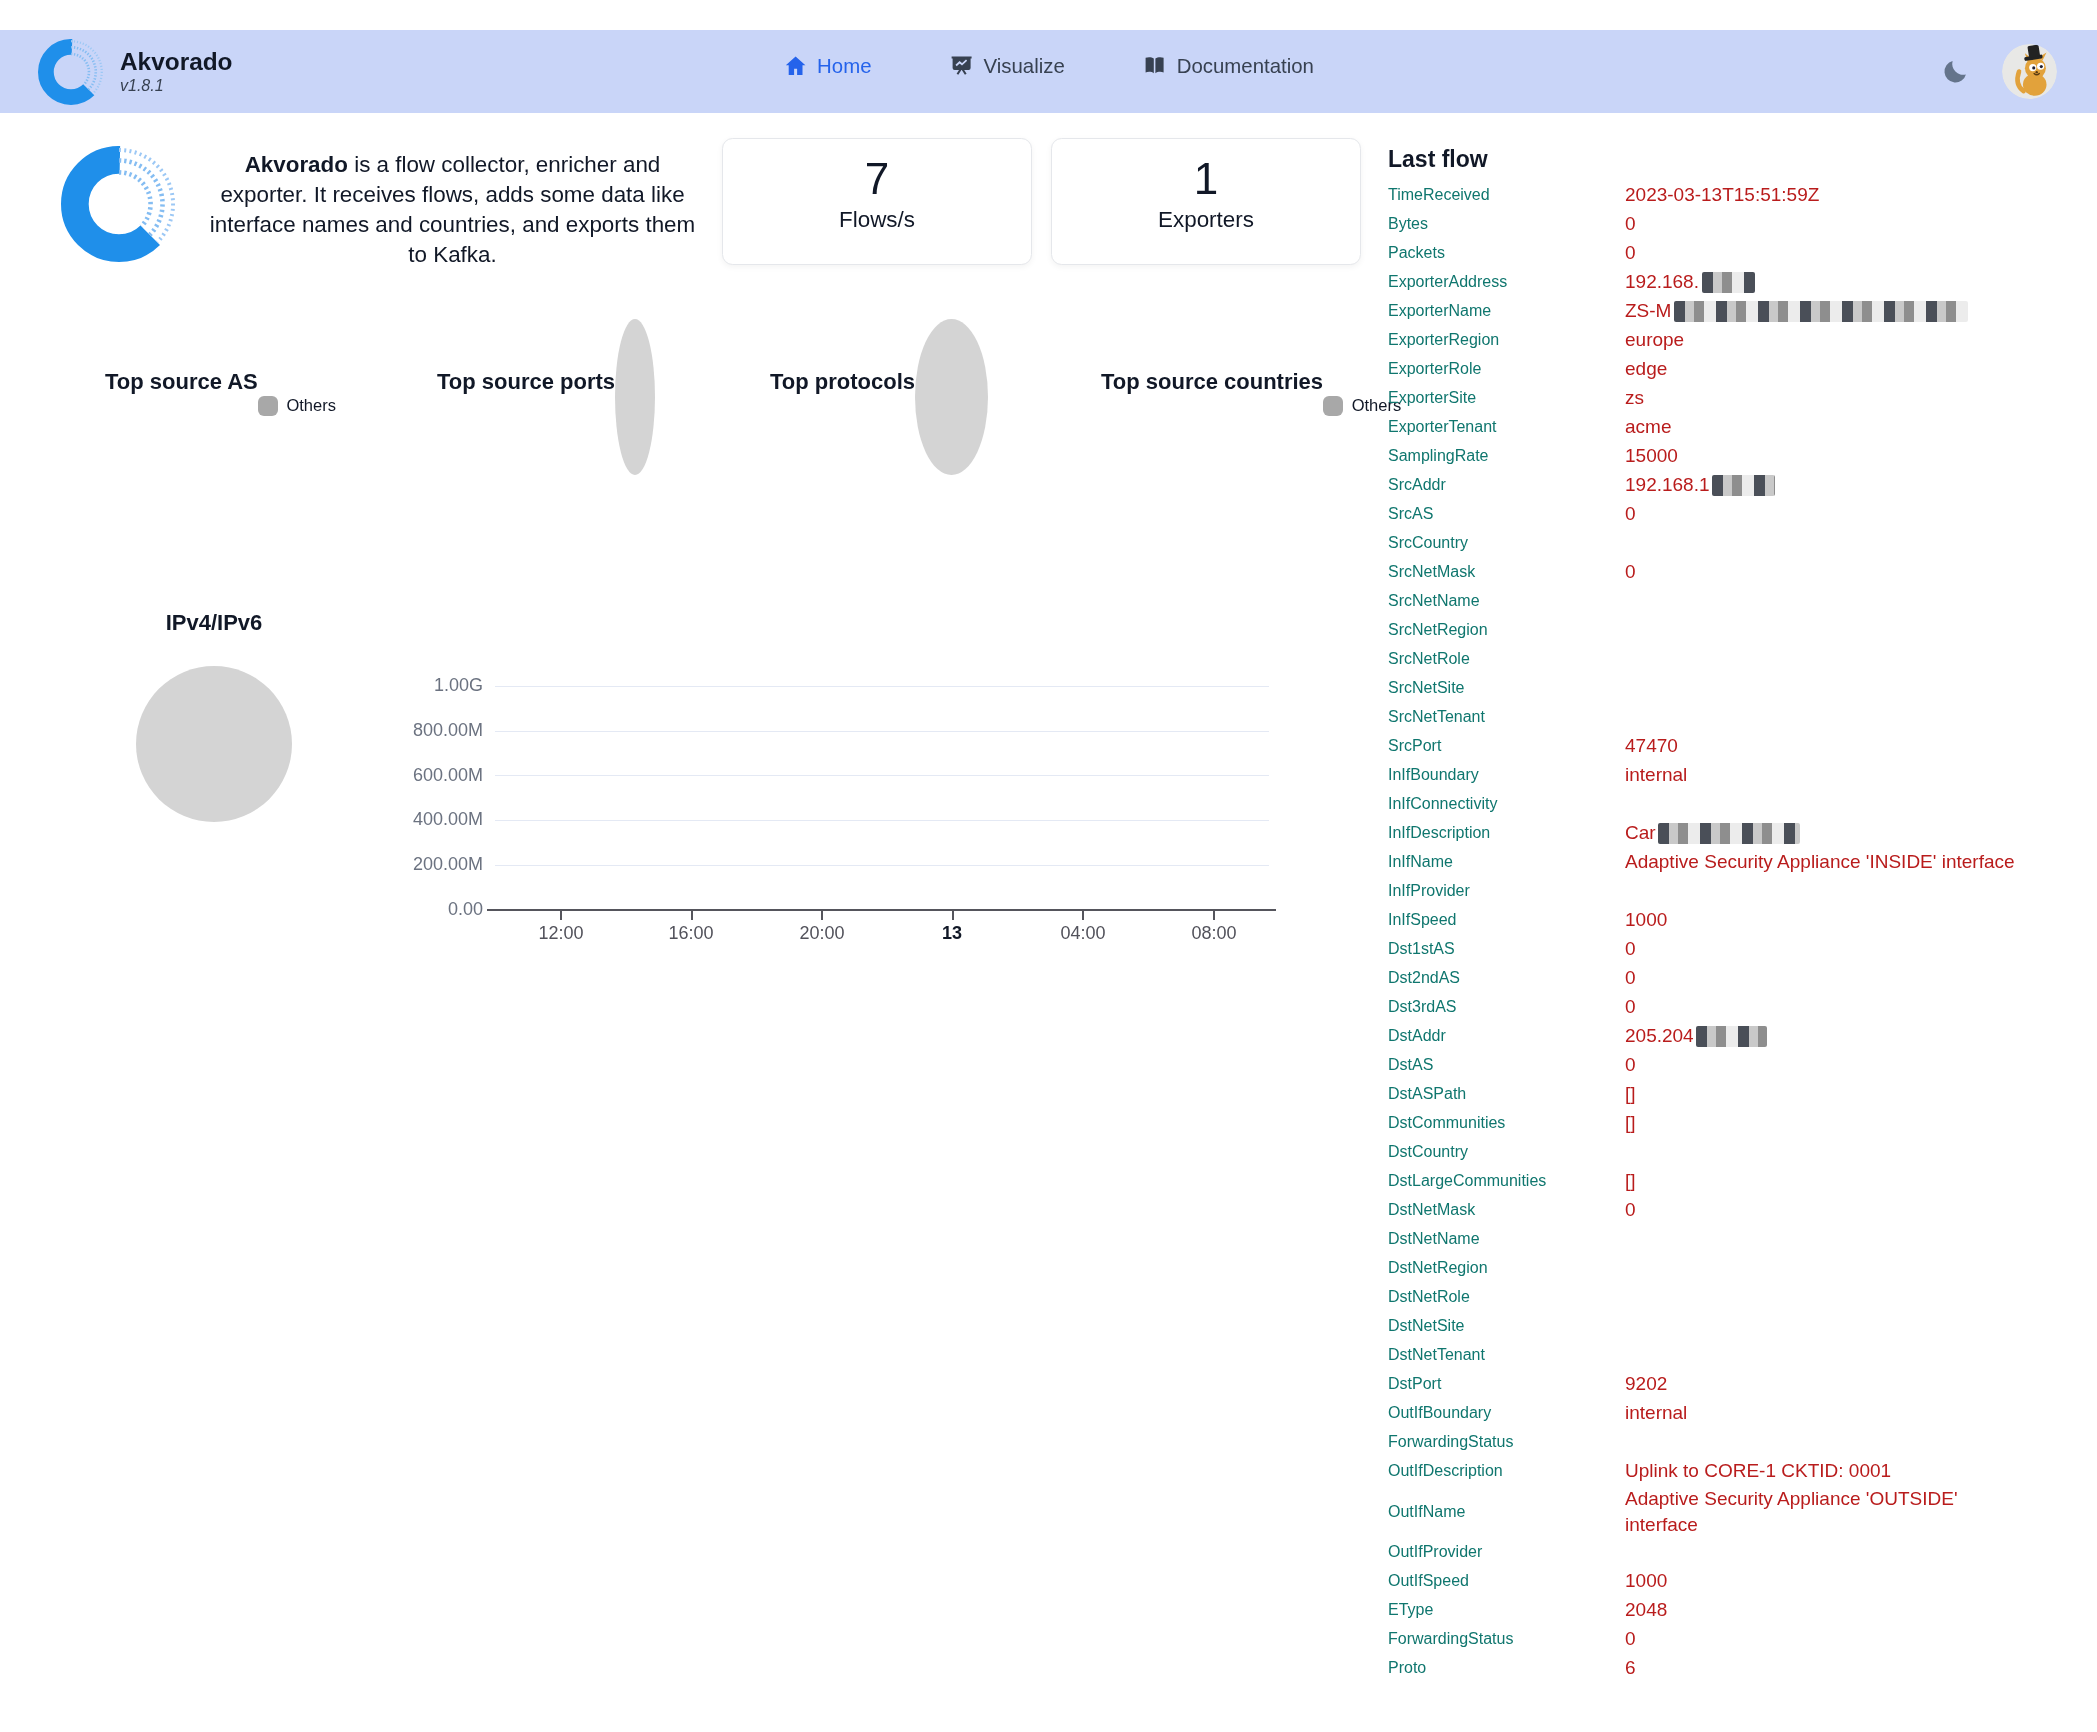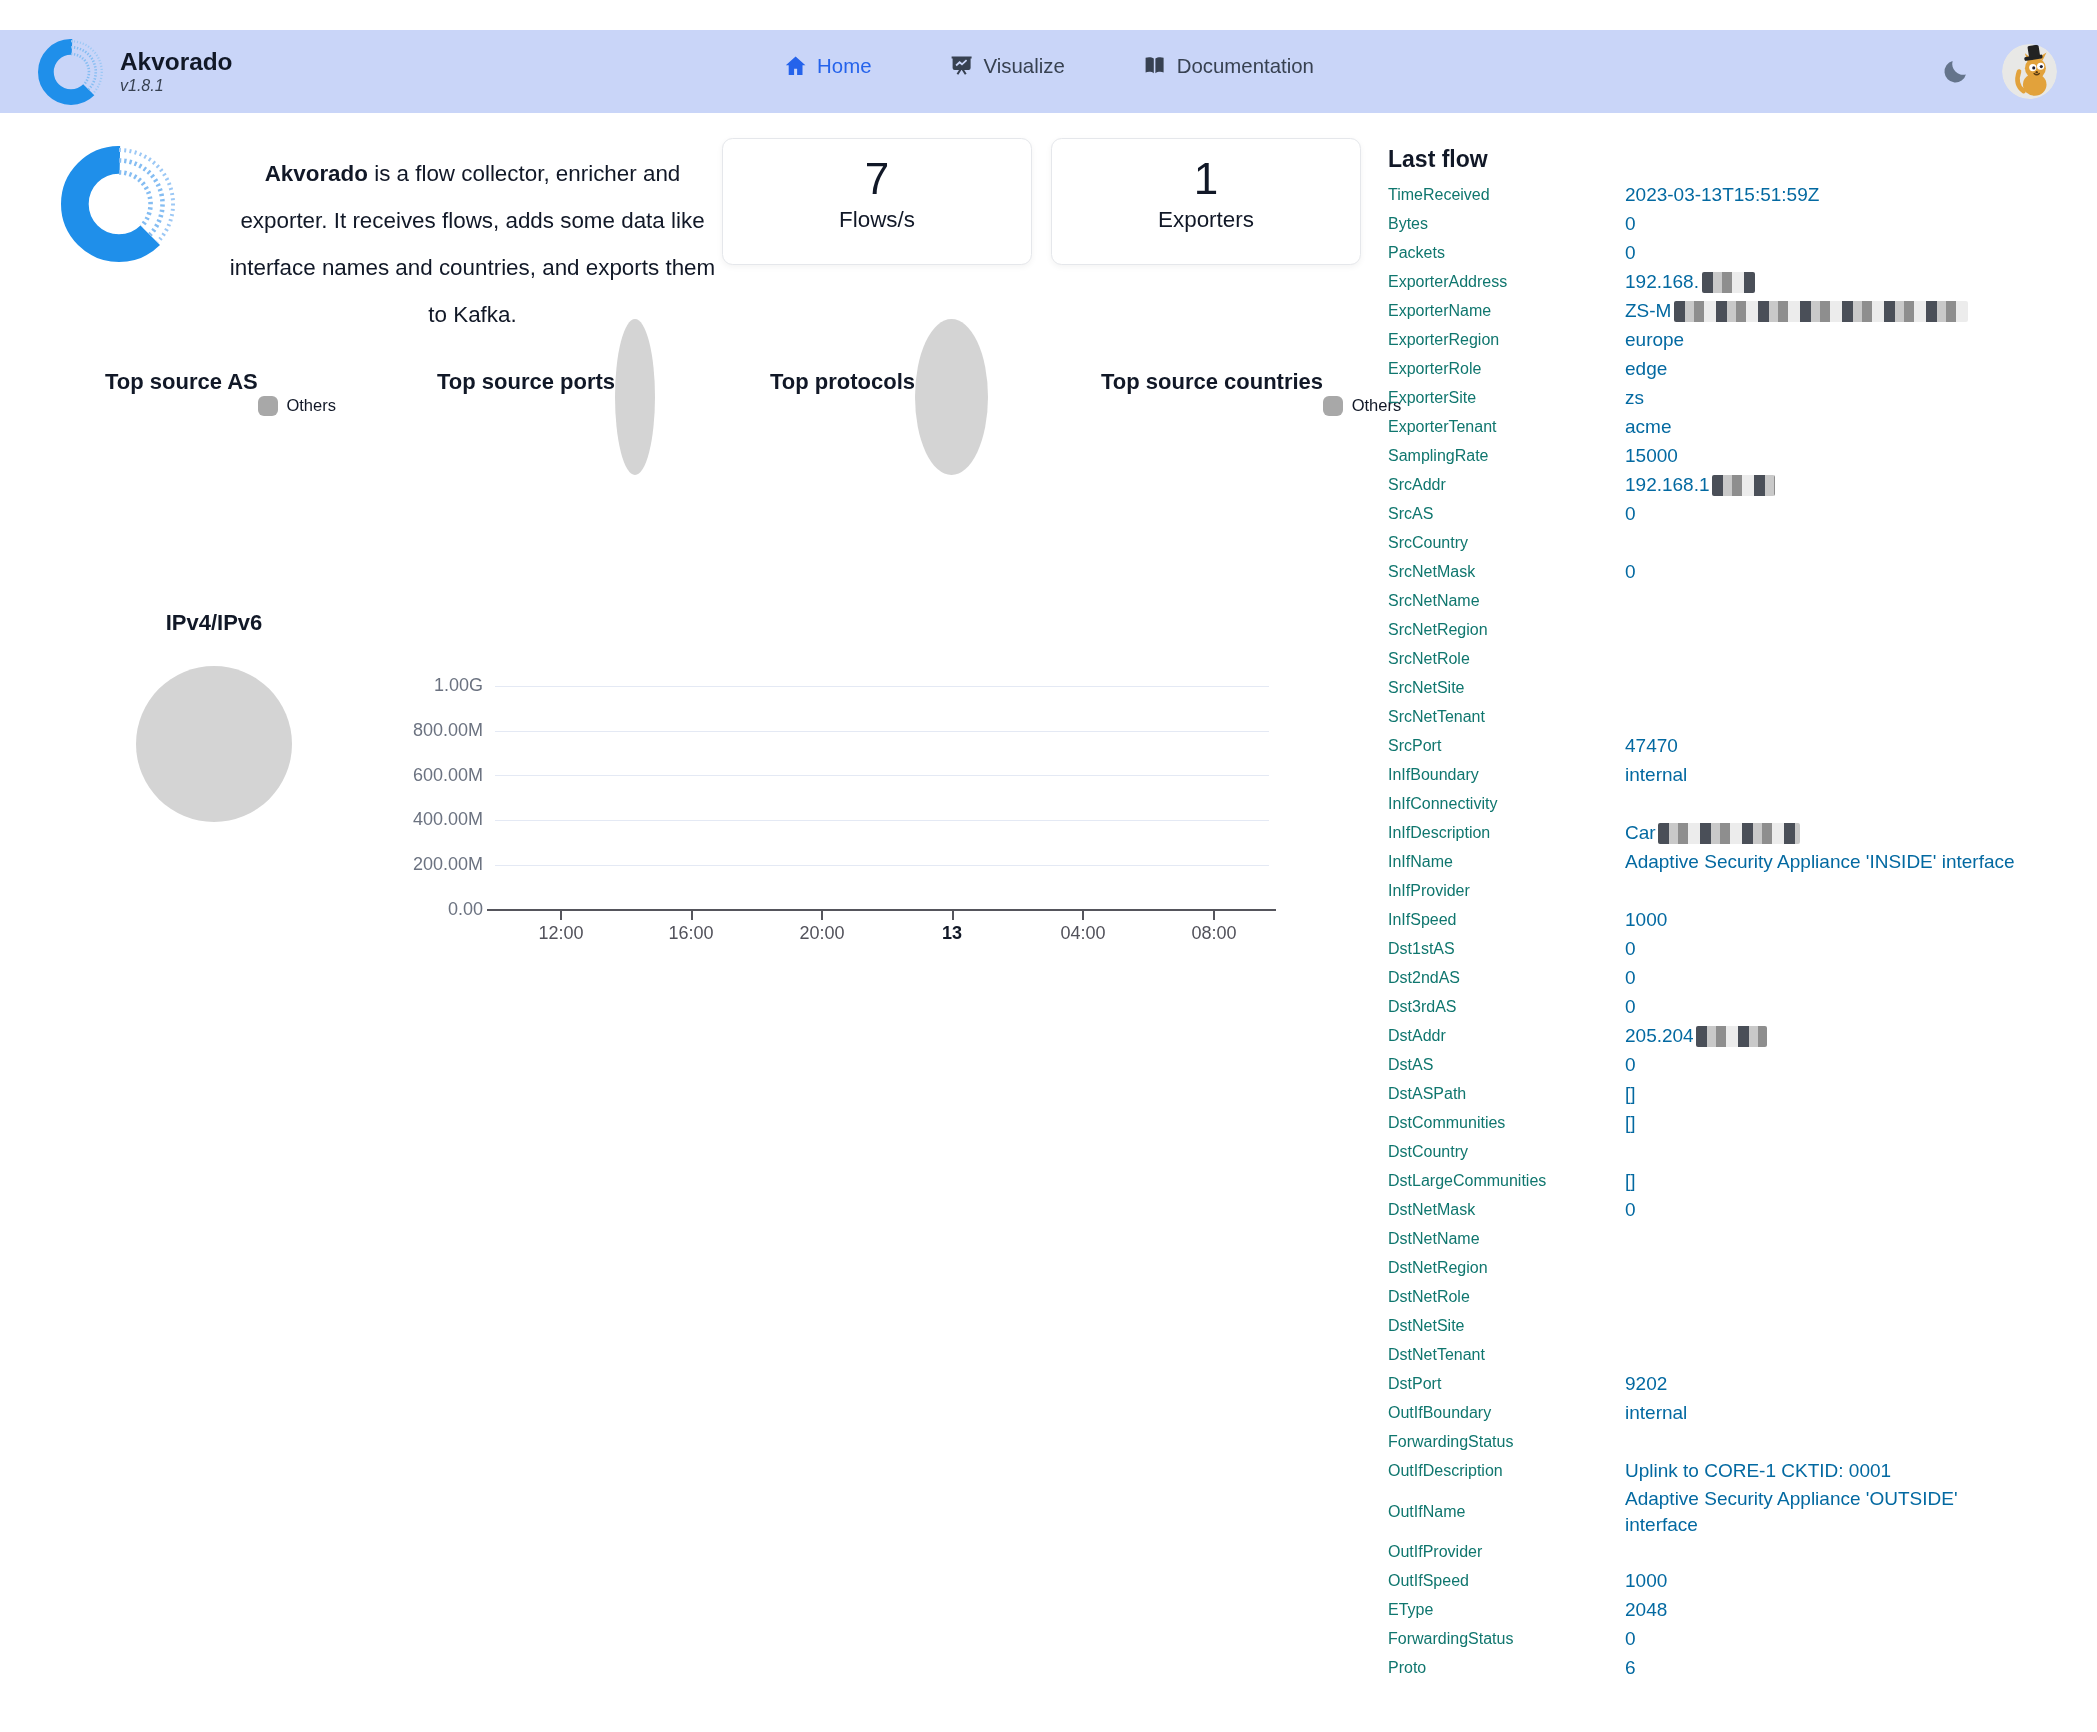--- a/index.html
+++ b/index.html
@@ -17,38 +17,38 @@
          display:flex; align-items:center; gap:78px; }
   .nav-item { display:flex; align-items:center; gap:10px; font-size:20.4px; color:#374151; cursor:pointer; white-space:nowrap; }
   .nav-item.active { color:#2563eb; }
   .nav-item svg { width:24px; height:24px; fill:currentColor; }
   .hdr-actions { position:absolute; right:40px; top:0; height:83px; display:flex; align-items:center; gap:32px; }
   .moon-btn svg { width:29px; height:29px; fill:#64748b; display:block; cursor:pointer; }
   .avatar { width:55px; height:55px; border-radius:50%; overflow:hidden; cursor:pointer; display:block; }
 
   
   .intro-logo { position:absolute; left:61px; top:116px; }
-  .intro-text { position:absolute; left:222px; top:120px; width:501px; text-align:center;
-                font-size:22.4px; line-height:47px; color:#111827; }
+  .intro-text { position:absolute; left:202px; top:120px; width:501px; text-align:center;
+                font-size:22.4px; line-height:30px; color:#111827; }
   .intro-text b { font-weight:bold; }
 
   .stat-card { position:absolute; top:108px; width:310px; height:127px; background:#fff;
                border:1.3px solid #e5e7eb; border-radius:10.6px; box-shadow:0 2px 6.6px rgba(0,0,0,.05);
                display:flex; flex-direction:column; align-items:center; justify-content:center;
                padding-bottom:17px; }
   .stat-card.c1 { left:722px; } .stat-card.c2 { left:1051px; }
   .stat-value { font-size:44px; font-weight:500; color:#111827; line-height:53px; }
   .stat-label { font-size:22.4px; color:#111827; line-height:29px; }
 
   
   .lastflow { position:absolute; left:1388px; top:115px; width:683px; }
   .lf-title { font-size:23px; font-weight:bold; line-height:29px; margin-bottom:6.6px; color:#111827; }
   .flow-row { display:flex; align-items:center; min-height:29px; }
   .flow-label { flex:0 0 237px; font-size:16px; color:#0f766e; }
-  .flow-value { flex:0 0 396px; font-size:19px; color:#0369a1; line-height:26px; }
+  .flow-value { flex:0 0 396px; font-size:19px; color:#b91c1c; line-height:26px; }
   .redact { display:inline-block; height:21px; border-radius:2px; vertical-align:-5.3px; margin-left:2.6px;
             background:repeating-linear-gradient(90deg,#4a4f58 0 10.6px,#c9c9c9 10.6px 20px,#8e8e8e 20px 30px,#ececec 30px 42px); }
 
   
   .pie-block { position:absolute; top:257px; width:218px; display:flex; flex-direction:row; align-items:center; }
   .pie-block.p0 { left:105px; } .pie-block.p1 { left:437px; }
   .pie-block.p2 { left:770px; } .pie-block.p3 { left:1101px; }
   .pie-title { font-size:22px; font-weight:bold; color:#111827; line-height:29px; white-space:nowrap; }
   .pie { width:156px; height:156px; border-radius:50%; margin-top:32px; cursor:pointer; }
   .pie-legend { margin-top:49px; display:flex; align-items:center; gap:8.6px; cursor:pointer; }

